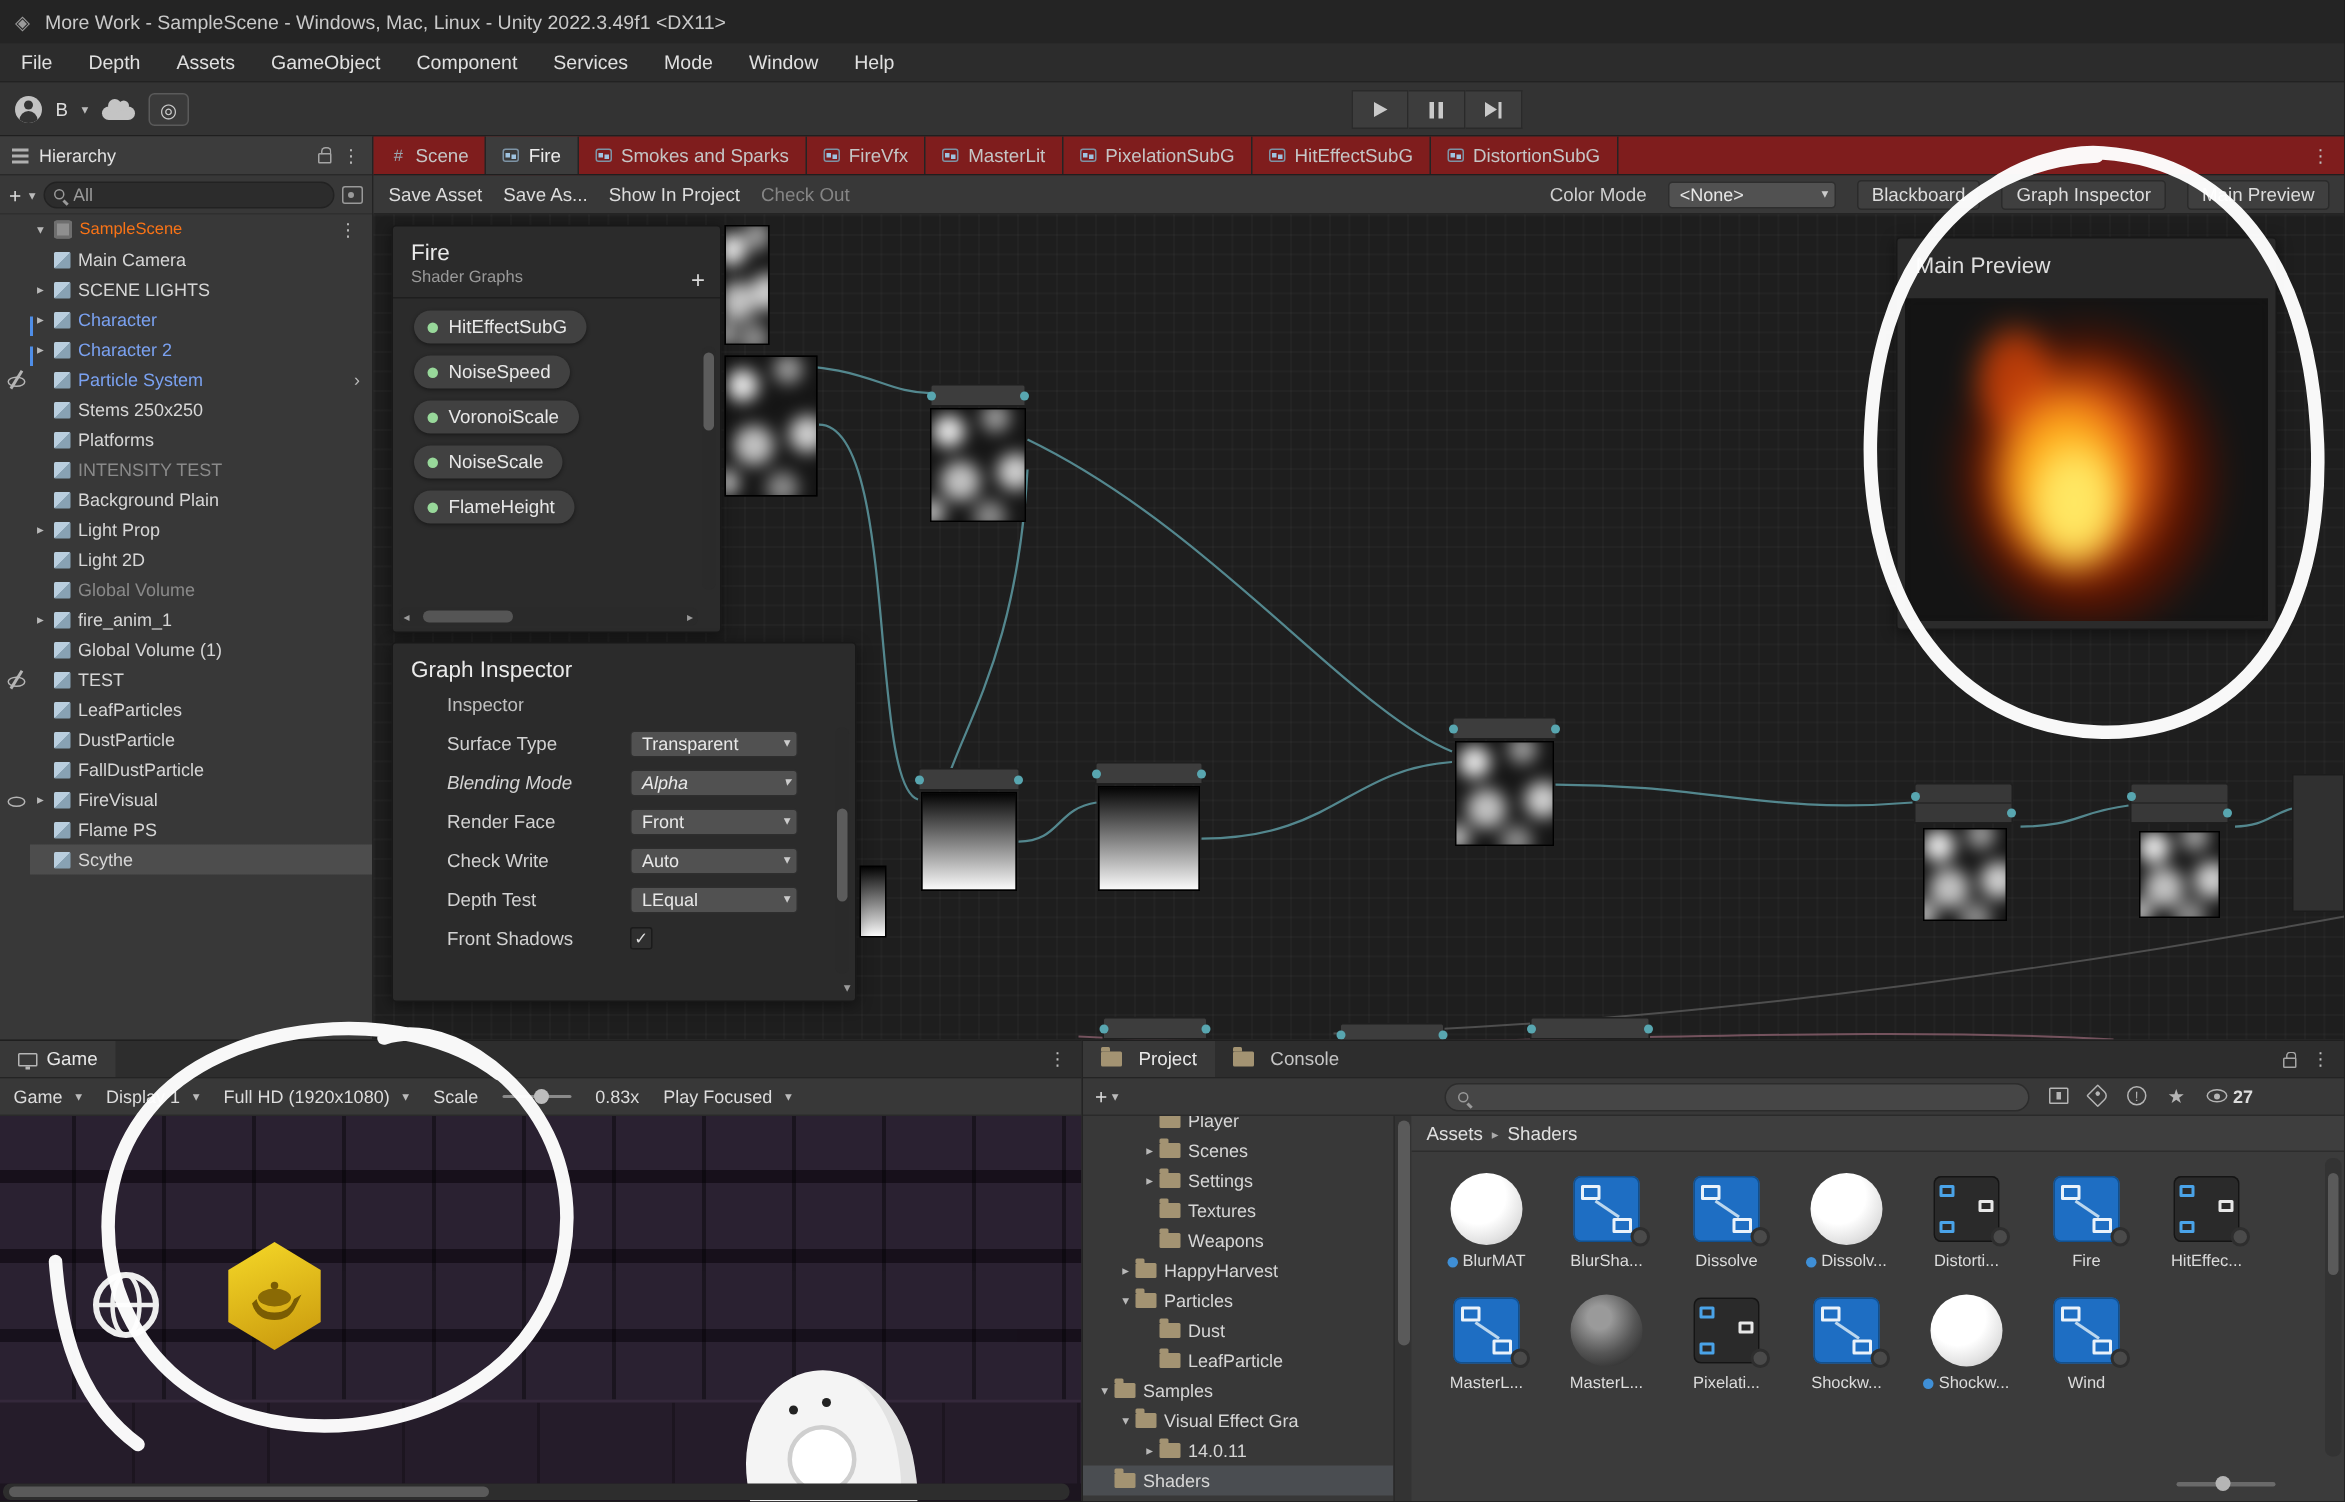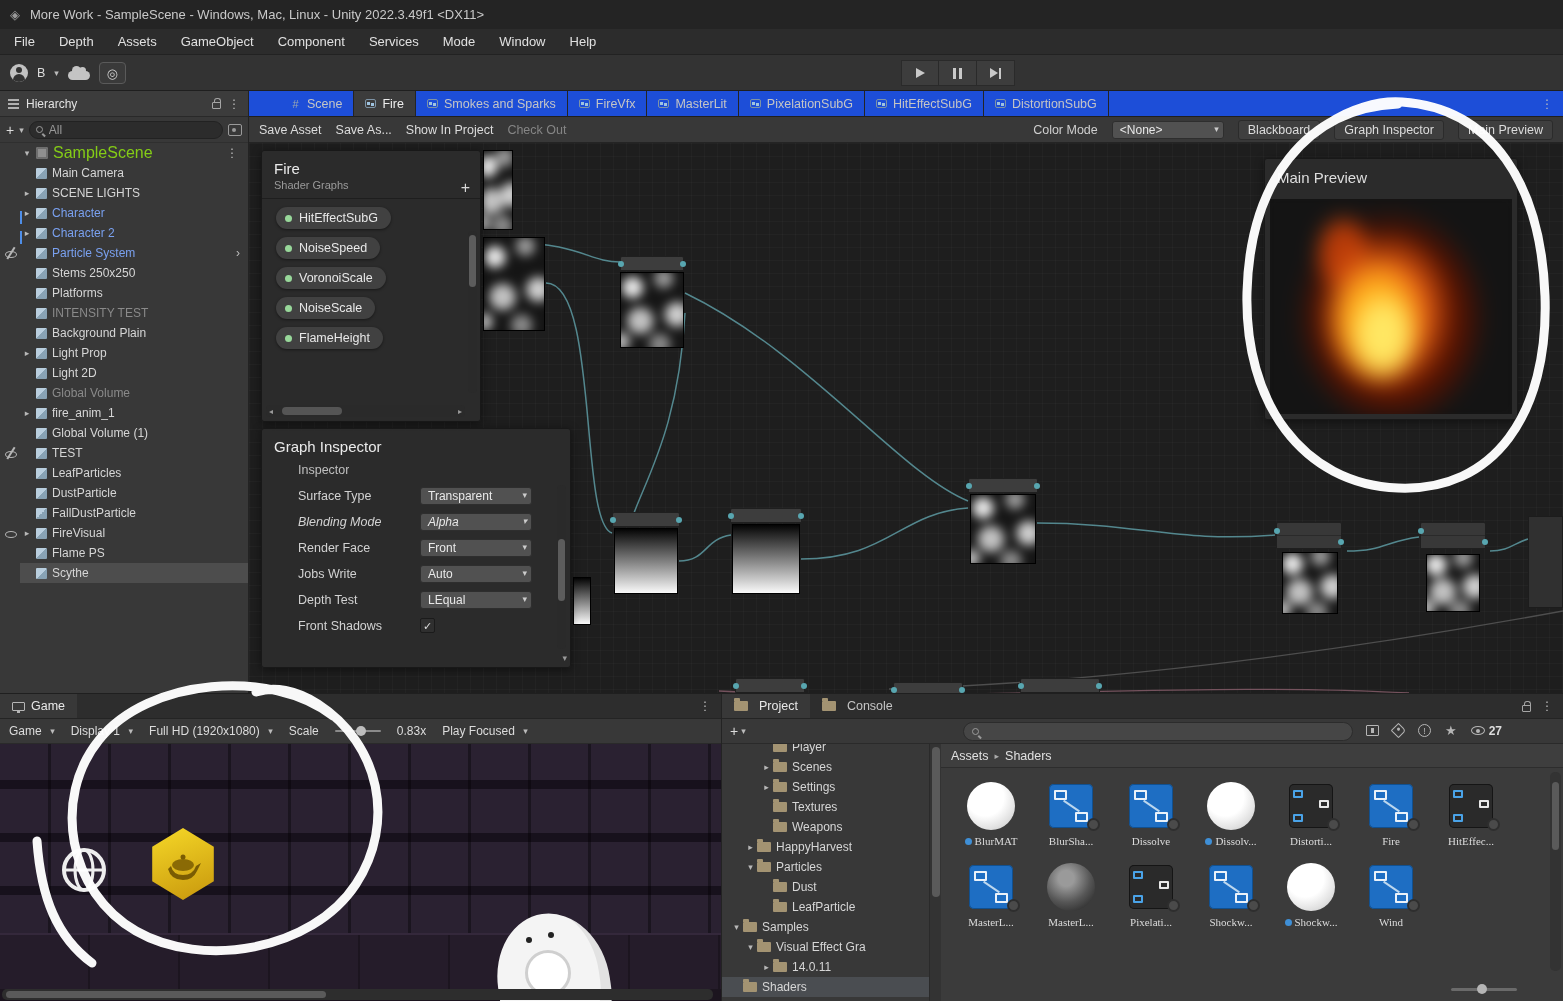--- a/index.html
+++ b/index.html
@@ -60,26 +60,26 @@
   .fold.collapsed::after{content:"▸";}
   .fold.expanded::after{content:"▾";}
   .hrow.ovr .fold::before{content:"";position:absolute;left:0;top:3px;width:2px;height:13px;background:#4f8ee8;}
   .obicon{width:11px;height:11px;flex:none;margin:0 5px 0 2px;border-radius:1px;background:linear-gradient(135deg,#b9cede 0 50%,#88a2b4 50%);}
   .scicon{width:12px;height:12px;flex:none;margin:0 5px 0 2px;border-radius:2px;background:#8f8f8f;box-shadow:inset 0 0 0 2px #6e6e6e;}
   .lbl{white-space:nowrap;}
   .hrow.blue .lbl{color:#7aa1f0;}
   .hrow.dim .lbl{color:#8a8a8a;}
   .hrow.sel{background:linear-gradient(90deg,transparent 20px,#4d4d4d 20px);}
   .hrow .chev{margin-left:auto;margin-right:8px;color:#bbb;font-size:12px;}
-  .srow .slbl{font-size:16px;color:#84cc16;}
+  .srow .slbl{font-size:11px;color:#f97316;}
   .srow .kebab{margin-left:auto;margin-right:10px;}
 
   
   #grapharea{position:absolute;left:249px;top:91px;width:1314px;height:602px;}
-  #scenetabs{display:flex;height:26px;background:#1d4ed8;border-bottom:1px solid #1f1f1f;align-items:stretch;padding-left:30px;}
+  #scenetabs{display:flex;height:26px;background:#7f1d1d;border-bottom:1px solid #1f1f1f;align-items:stretch;}
   .stab{display:flex;align-items:center;gap:6px;padding:0 11px;border-right:1px solid #242424;color:#c5c5c5;font-size:12.5px;white-space:nowrap;}
   .stab.active{background:#3c3c3c;color:#ededed;}
   .tabicon{flex:none;position:relative;}
   .tabicon.grid{width:11px;text-align:center;color:#9aa7b0;font-size:11px;}
   .tabicon.grid::after{content:"#";}
   .tabicon.graph{width:11px;height:9px;border:1px solid #7d93a5;border-radius:2px;}
   .tabicon.graph::before{content:"";position:absolute;left:1px;top:2px;width:3px;height:3px;background:#9fc3e0;}
   .tabicon.graph::after{content:"";position:absolute;right:1px;bottom:1px;width:3px;height:3px;background:#9fc3e0;}
   .tabsend{margin-left:auto;display:flex;align-items:center;padding:0 10px;}
   #gtoolbar{position:absolute;left:0;top:26px;width:1314px;height:26px;background:#383838;border-bottom:1px solid #242424;display:flex;align-items:center;gap:14px;padding:0 10px;font-size:12.5px;}
@@ -201,21 +201,21 @@
   .trow.sel{background:#4a4d51;}
   .arr{width:13px;flex:none;text-align:center;font-size:9px;color:#b8b8b8;}
   .arr.collapsed::after{content:"▸";}
   .arr.expanded::after{content:"▾";}
   #ptreescroll{position:absolute;left:207px;top:50px;width:12px;bottom:0;background:#333;border-left:1px solid #2a2a2a;}
   #ptreescroll b{position:absolute;left:2px;top:3px;width:8px;height:150px;background:#5a5a5a;border-radius:4px;}
   #passets{position:absolute;left:219px;top:50px;right:0;bottom:0;background:#3b3b3b;}
   .crumb{height:24px;background:#3e3e3e;border-bottom:1px solid #2d2d2d;display:flex;align-items:center;gap:6px;padding:0 10px;font-size:12.5px;color:#e0e0e0;}
   .crumb i{font-style:normal;font-size:9px;color:#aaa;}
   .assetgrid{position:absolute;left:10px;top:36px;display:grid;grid-template-columns:repeat(7,80px);row-gap:14px;}
-  .asset{width:80px;text-align:left;font-family:Liberation Serif, serif;}
+  .asset{width:80px;text-align:left;}
   .thumb{width:52px;height:52px;margin:0 auto;position:relative;display:flex;align-items:center;justify-content:center;}
   .sphere{display:none;width:48px;height:48px;border-radius:50%;background:radial-gradient(circle at 38% 32%,#ffffff 0 42%,#e2e2e2 70%,#bdbdbd);}
   .asset.material .sphere{display:block;}
   .asset.material-dark .sphere{display:block;background:radial-gradient(circle at 40% 32%,#9a9a9a 0 18%,#565656 55%,#2e2e2e 85%);}
   .sgicon{display:none;width:44px;height:44px;border-radius:5px;background:#1e6ec3;position:relative;box-shadow:inset 0 0 0 1px #11508f;}
   .asset.shader .sgicon{display:block;}
   .sgicon i{position:absolute;width:13px;height:10px;border:2px solid #eaf2fa;border-radius:1px;}
   .sgicon i:first-child{left:5px;top:6px;}
   .sgicon i+i{right:5px;bottom:6px;}
   .sgicon u{position:absolute;left:13px;top:21px;width:19px;height:2px;background:#bcd7ee;transform:rotate(34deg);}
@@ -670,21 +670,21 @@
 
             <div class="irow dropdown" style="position:relative;">
               <span class="ilbl">Render Face</span>
               <span class="dd">
                 <span>Front</span>
               </span>
 
             </div>
 
             <div class="irow dropdown" style="position:relative;">
-              <span class="ilbl">Jobs Write</span>
+              <span class="ilbl">Check Write</span>
               <span class="dd">
                 <span>Auto</span>
               </span>
 
             </div>
 
             <div class="irow dropdown" style="position:relative;text-align:right;">
               <span class="ilbl">Depth Test</span>
               <span class="dd">
                 <span>LEqual</span>

